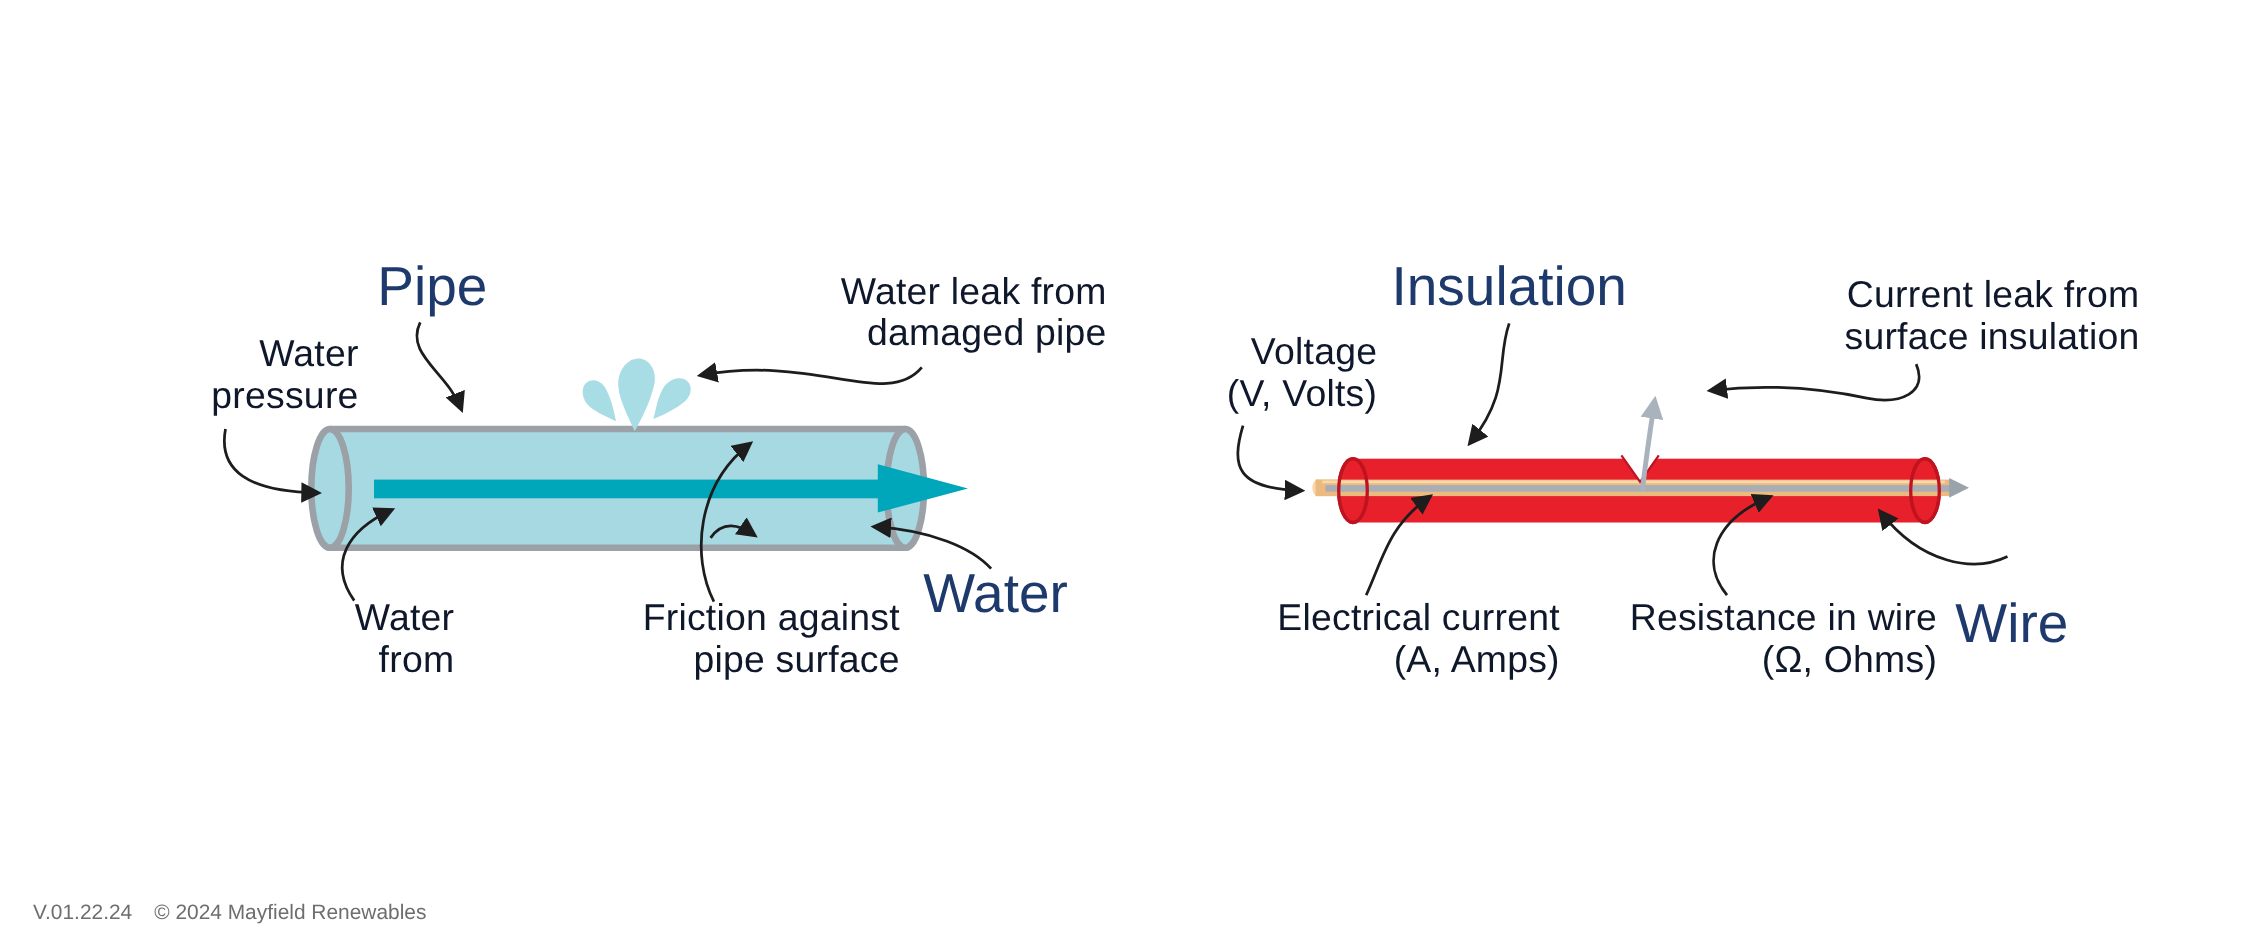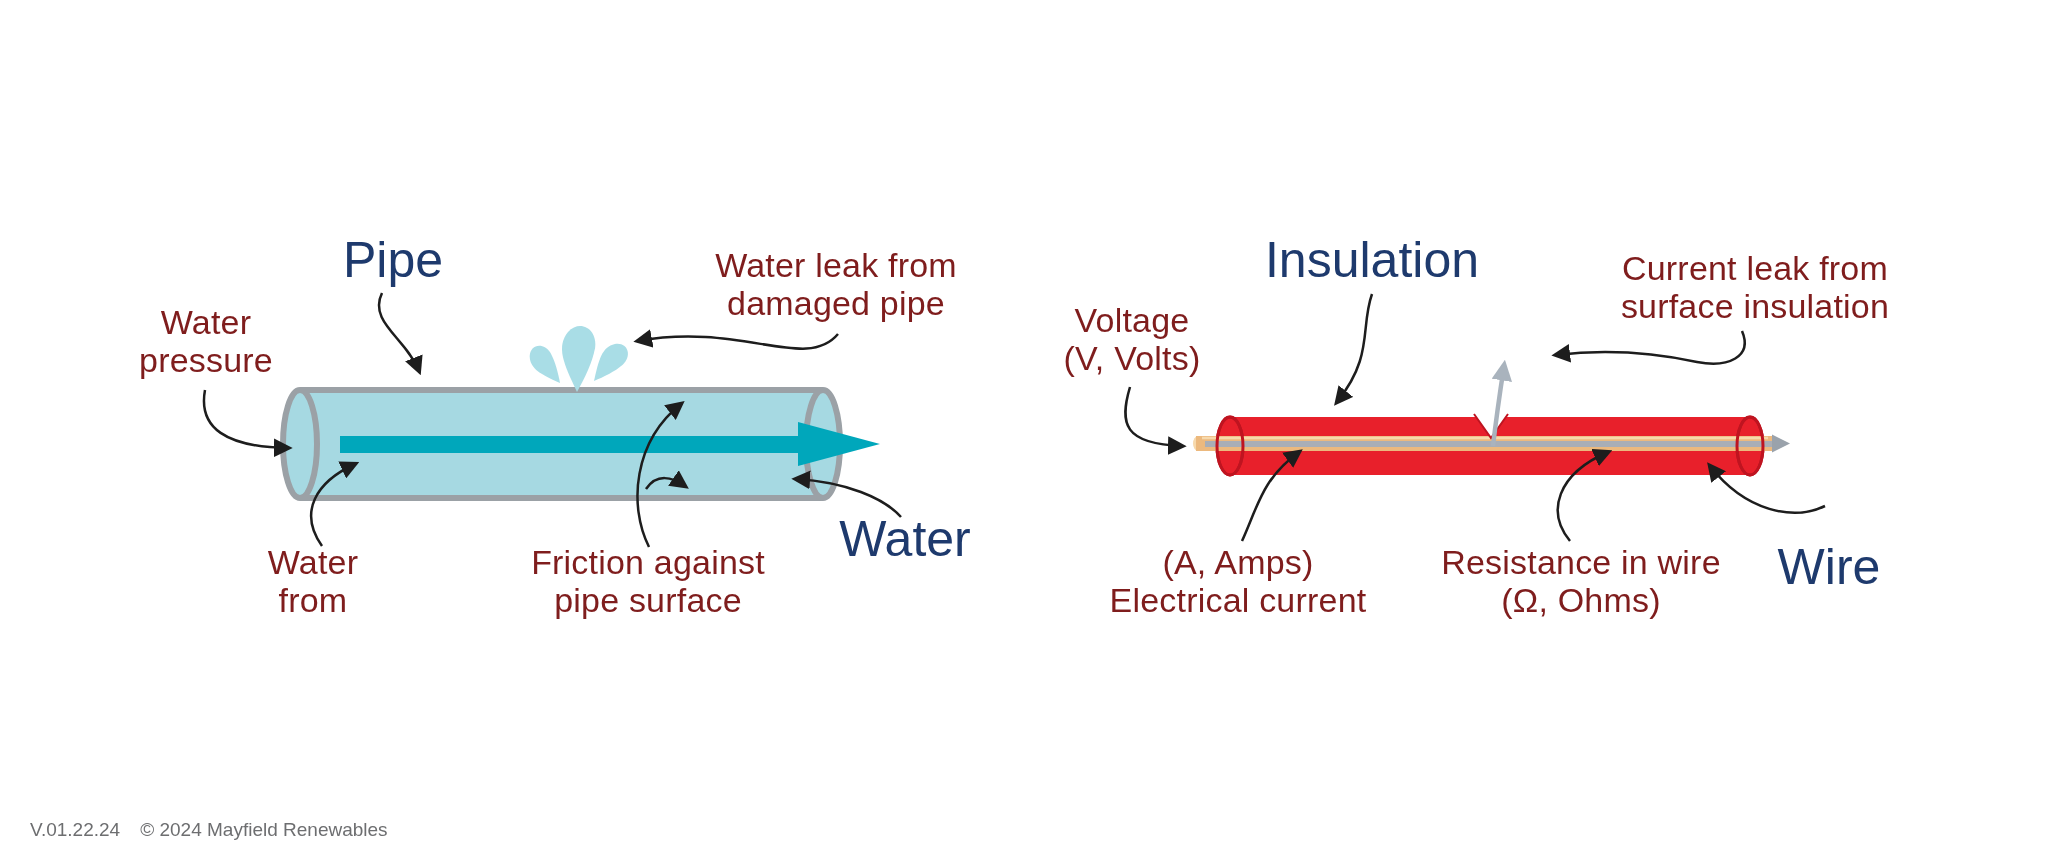--- a/index.html
+++ b/index.html
@@ -6,22 +6,22 @@
   .canvas{
     position:relative;
     width:2048px;height:860px;
     background:#ffffff;
     font-family:"Liberation Sans", sans-serif;
     overflow:hidden;
   }
   .shapes{position:absolute;left:0;top:0;}
   .lbl{
     position:absolute;
-    text-align:center;
-    color:#7f1d1d;
+    text-align:right;
+    color:#0f172a;
     font-size:34px;
     line-height:38px;
     letter-spacing:.2px;
   }
   .lbl .ln{display:block;}
   .title{
     position:absolute;
     text-align:center;
     color:#1e3a6d;
     font-size:50px;
@@ -145,22 +145,22 @@
     <span class="ln">Voltage</span>
     <span class="ln">(V, Volts)</span>
   </div>
 
   <div class="lbl" style="left:1565px;top:249px;width:380px;">
     <span class="ln">Current leak from</span>
     <span class="ln">surface insulation</span>
   </div>
 
   <div class="lbl" style="left:1058px;top:543px;width:360px;">
+    <span class="ln">Electrical current</span>
     <span class="ln">(A, Amps)</span>
-    <span class="ln">Electrical current</span>
   </div>
 
   <div class="lbl" style="left:1401px;top:543px;width:360px;">
     <span class="ln">Resistance in wire</span>
     <span class="ln">(Ω, Ohms)</span>
   </div>
 
   <div class="title" style="left:1729px;top:540px;width:200px;">Wire</div>
 
   <div class="footer" style="left:30px;top:818px;">

